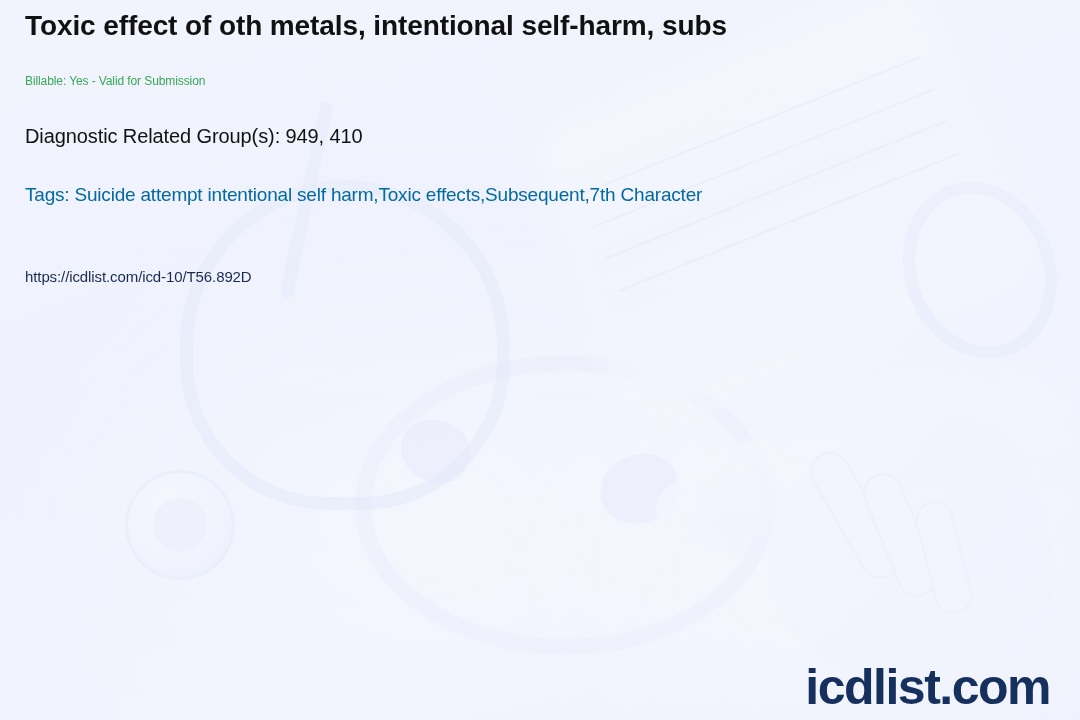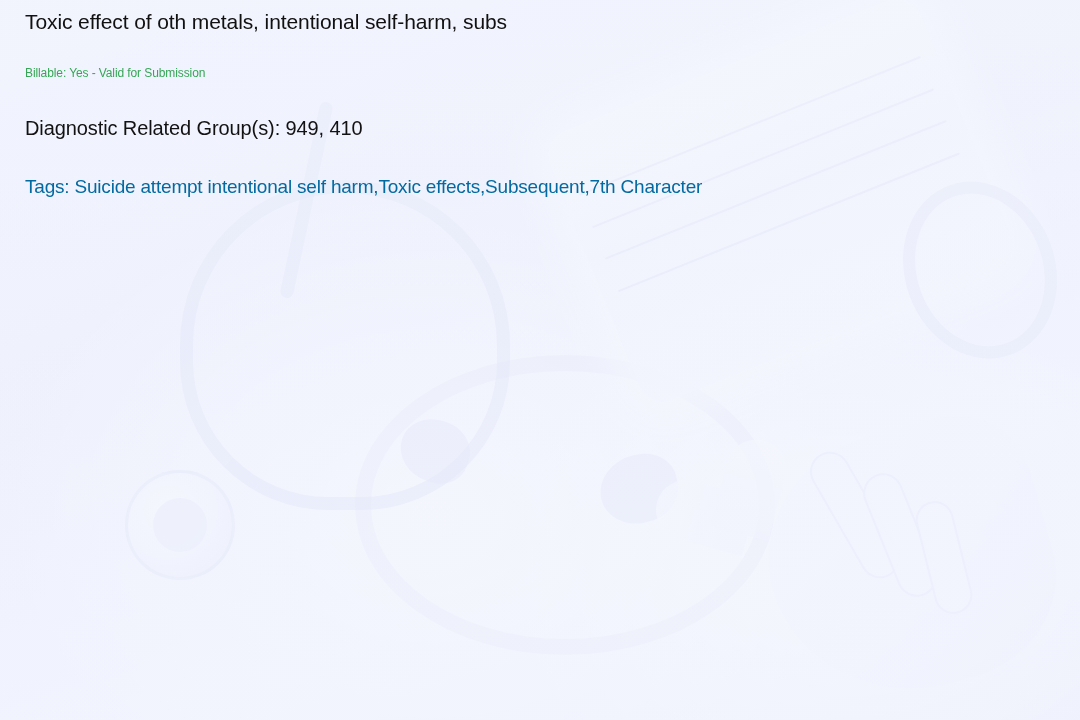--- a/index.html
+++ b/index.html
@@ -225,22 +225,22 @@
   .code-title {
     margin-top: 40px;
     font-size: 39px;
     font-weight: bold;
     color: #16304f;
     letter-spacing: -0.3px;
     line-height: 1.05;
   }
   .code-desc {
     margin-top: 10px;
-    font-size: 21px;
-    font-weight: normal;
+    font-size: 28px;
+    font-weight: bold;
     color: #111111;
     letter-spacing: -0.1px;
   }
   .billable {
     margin-top: 32px;
     font-size: 12px;
     color: #36a656;
     letter-spacing: -0.1px;
   }
   .drg {
@@ -304,16 +304,18 @@
 </div>
 
 <div class="page">
 
 
   <div class="content">
     <div class="code-desc">Toxic effect of oth metals, intentional self-harm, subs</div>
     <div class="billable">Billable: Yes - Valid for Submission</div>
     <div class="drg">Diagnostic Related Group(s): 949, 410</div>
     <div class="tags">Tags: Suicide attempt intentional self harm,Toxic effects,Subsequent,7th Character</div>
+    <div class="url">https://icdlist.com/icd-10/T56.892D</div>
   </div>
 
+  <div class="brand">icdlist.com</div>
 
 </div>
 
 </body></html>

